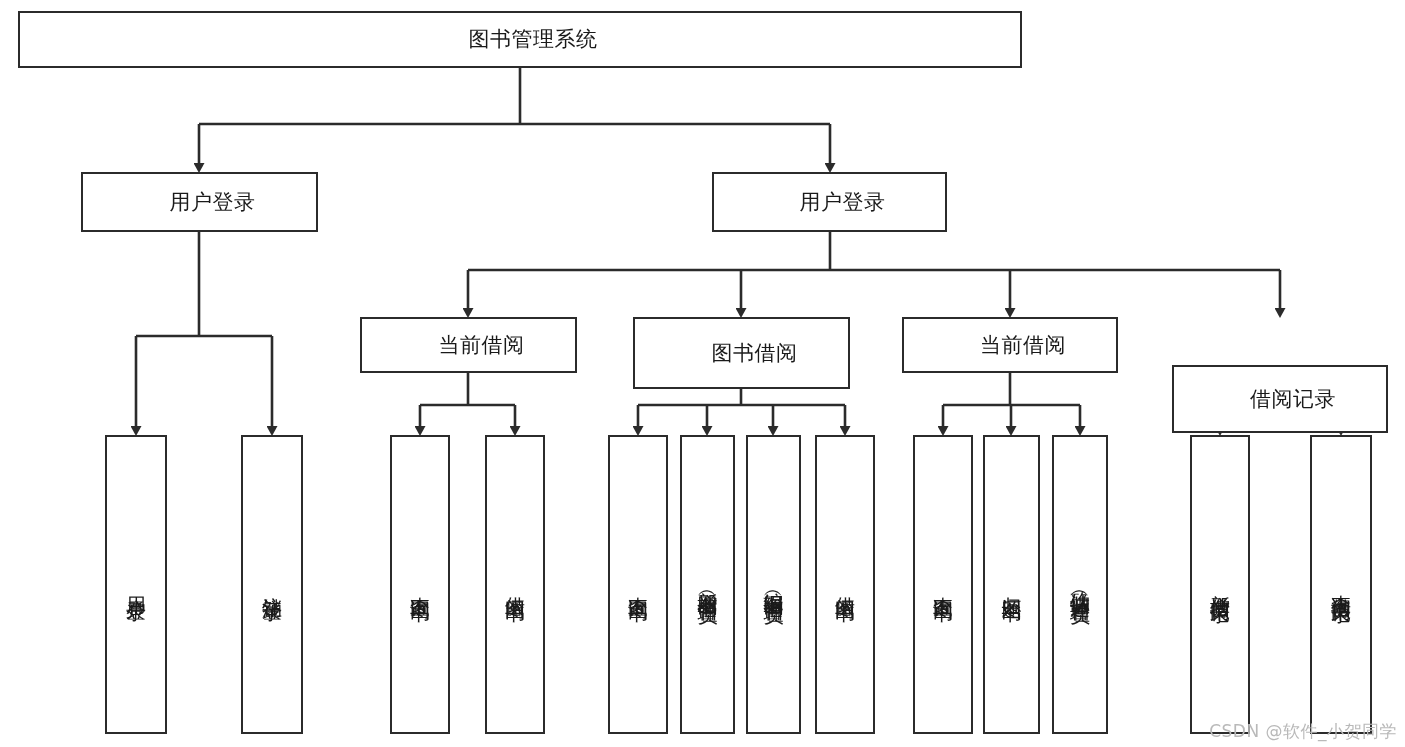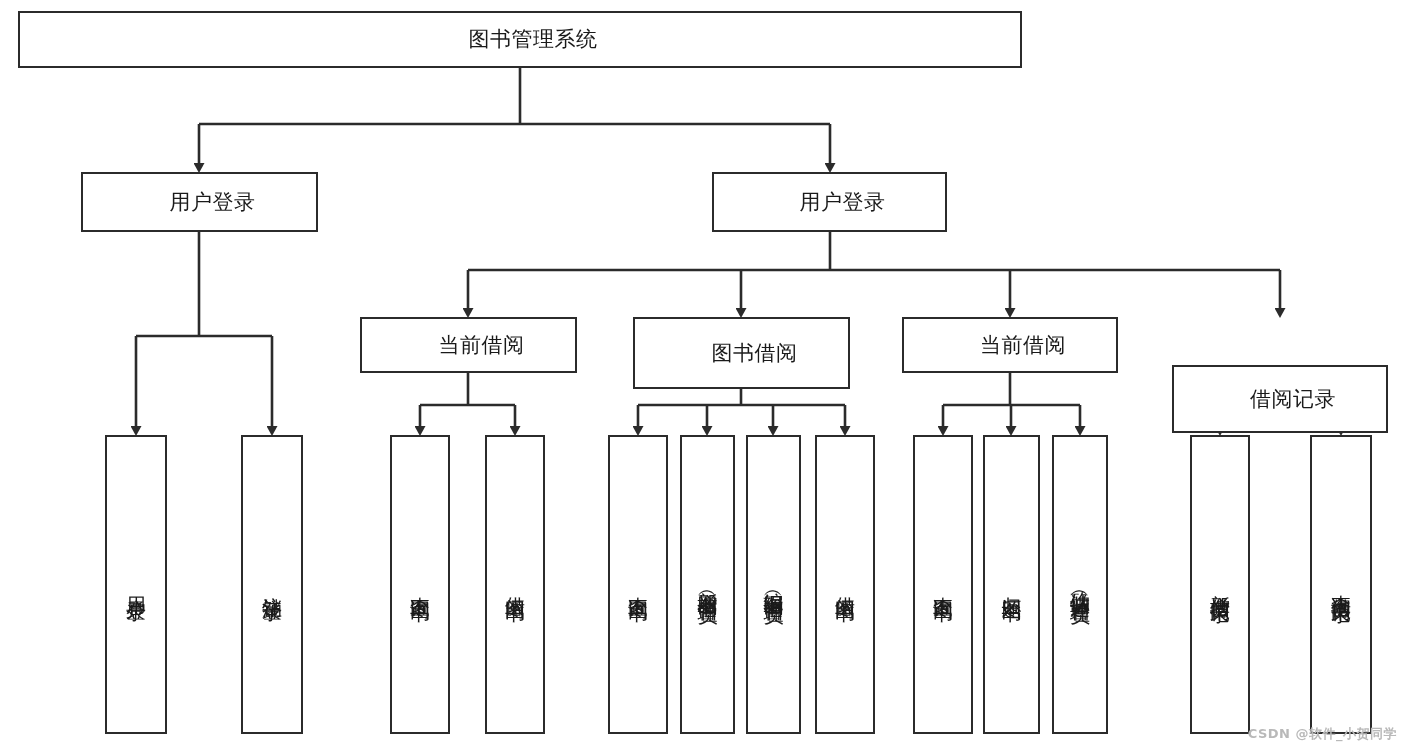--- a/index.html
+++ b/index.html
@@ -53,25 +53,24 @@
     line-height: 1.35;
     letter-spacing: 2px;
     white-space: normal;
     max-height: 100%;
     text-align: center;
   }
   #watermark {
     position: absolute;
     right: 8px;
     bottom: 4px;
-    font-size: 13px;
+    font-size: 17px;
     color: #b9b9b9;
     letter-spacing: 0.5px;
     white-space: nowrap;
-    font-weight: bold;
   }
 </style>
 </head>
 <body>
 
 <div id="canvas">
 
   <svg id="edges" viewBox="0 0 1405 747" xmlns="http://www.w3.org/2000/svg">
     <defs>
       <marker id="arrow" markerWidth="10" markerHeight="11" refX="1" refY="5.5" orient="auto" markerUnits="userSpaceOnUse">

